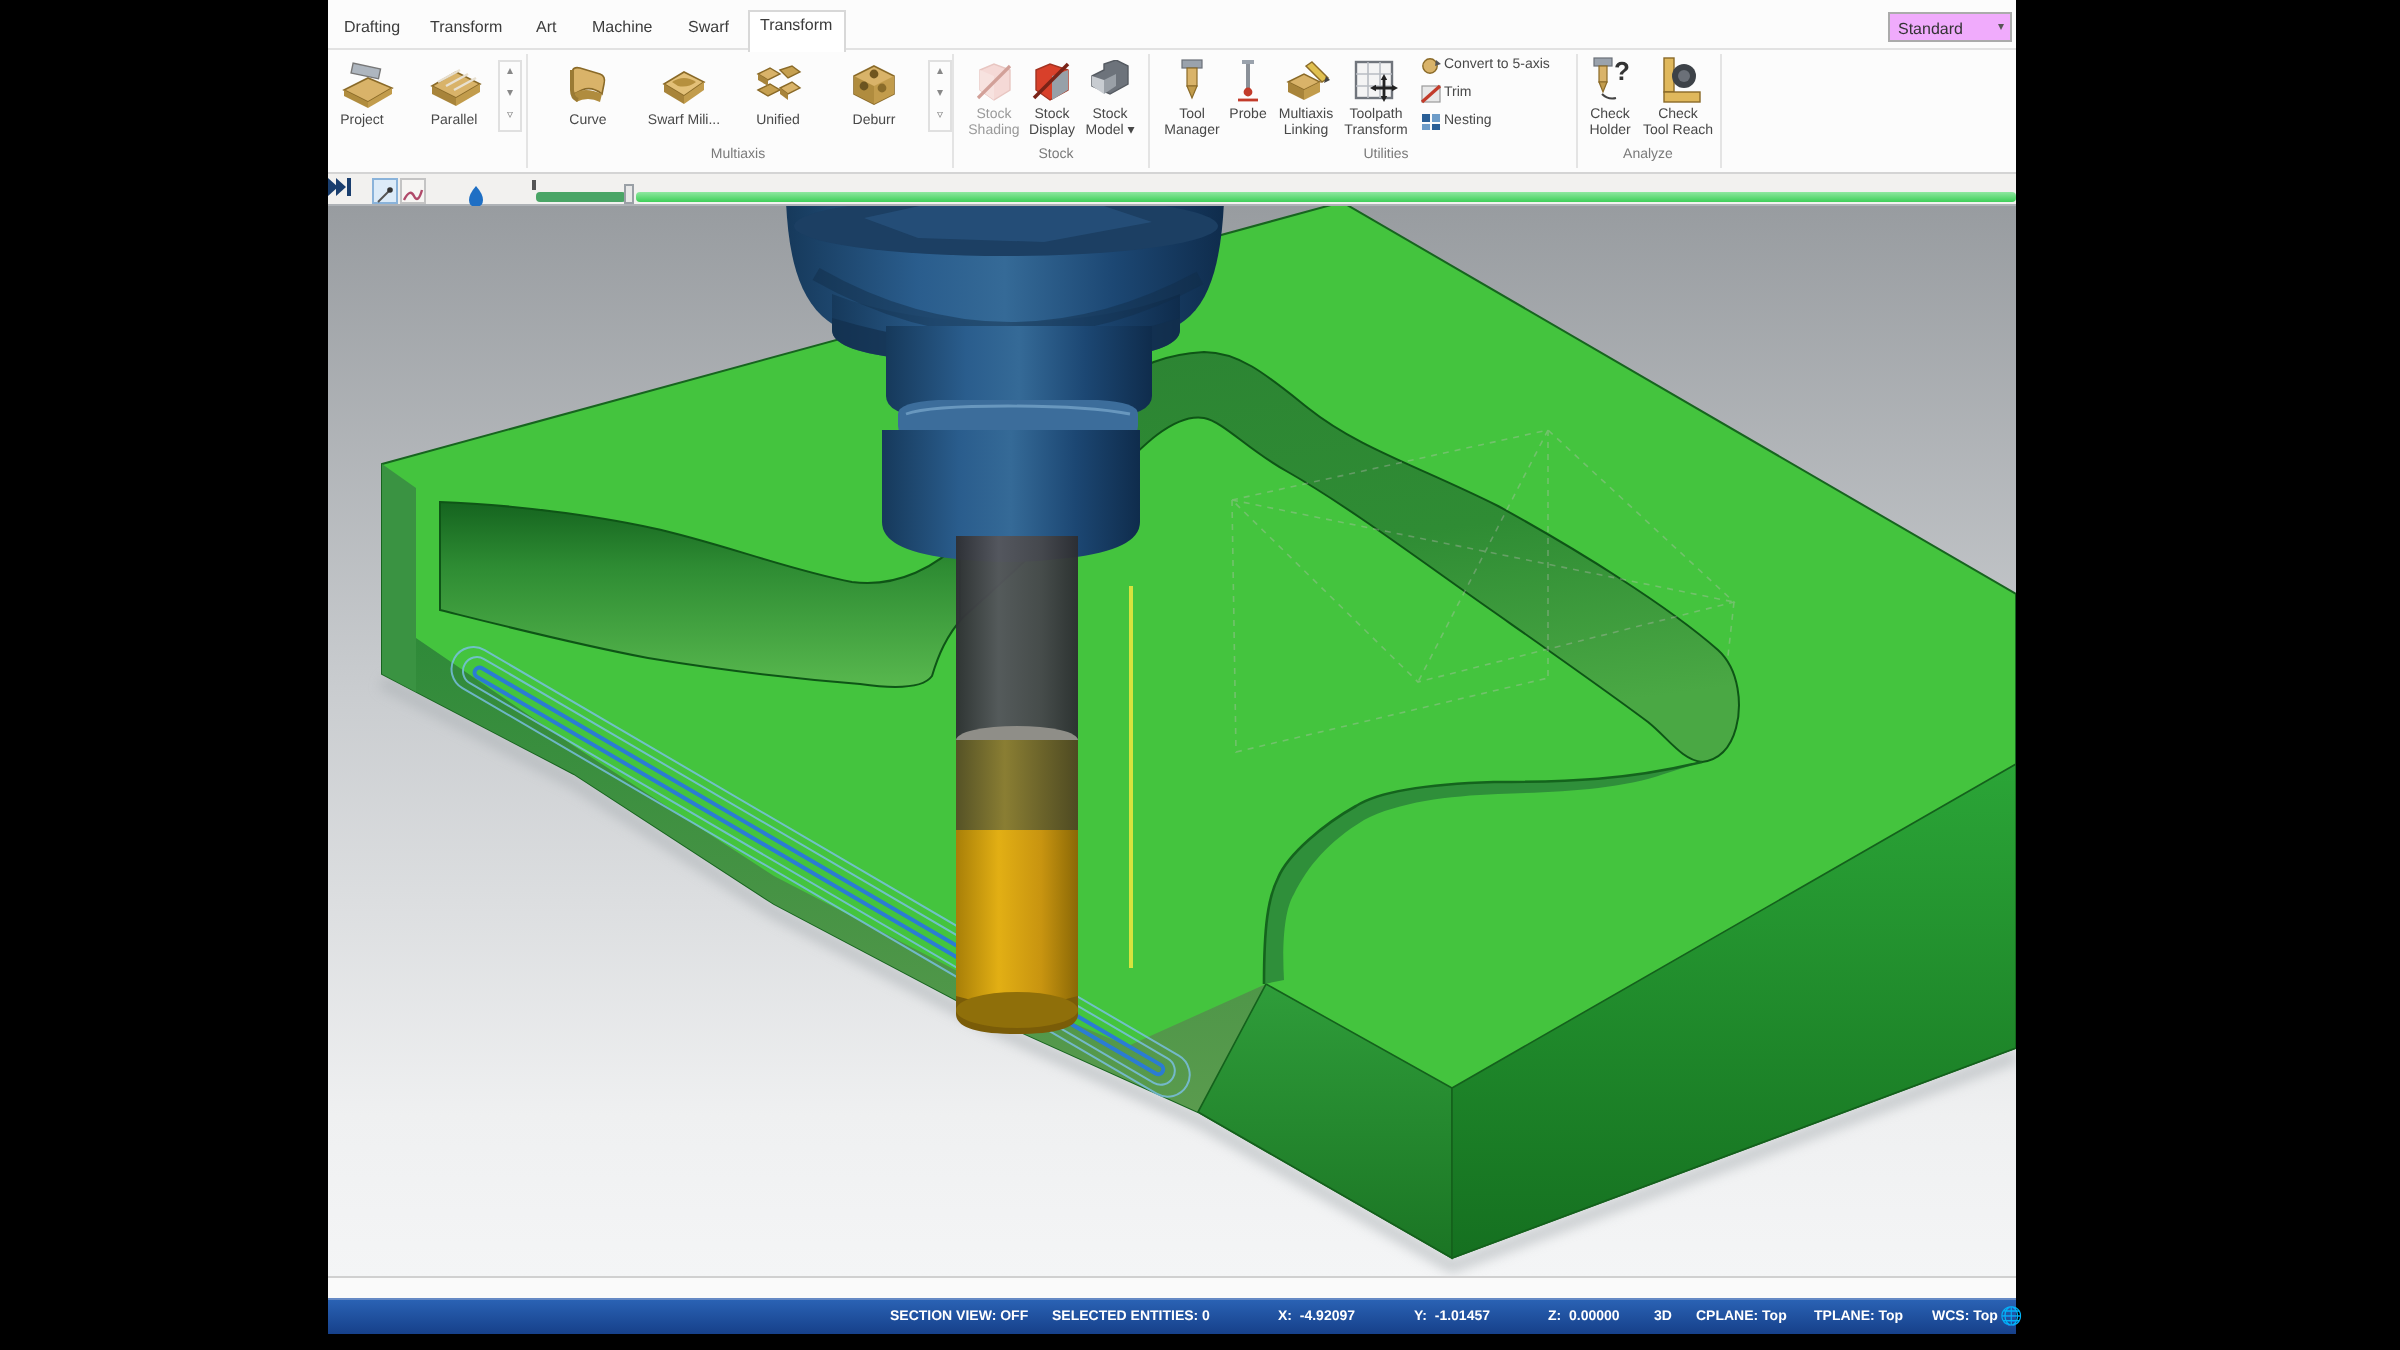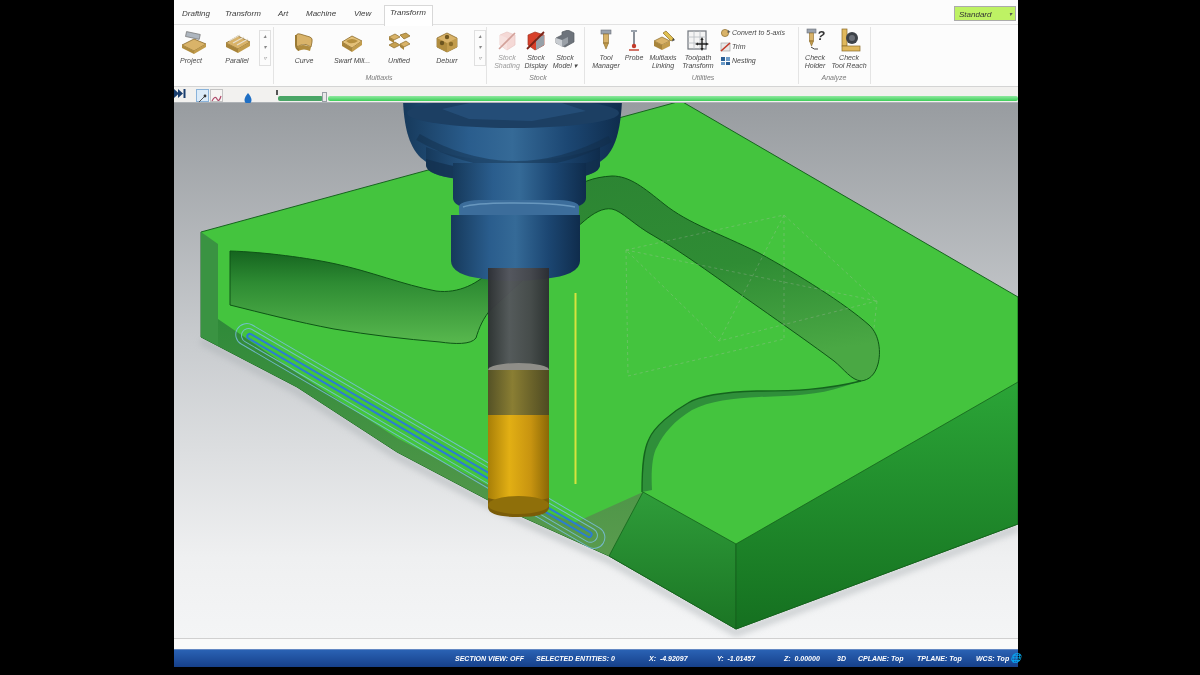--- a/index.html
+++ b/index.html
@@ -1,40 +1,40 @@
 <!DOCTYPE html>
 <html><head>
 <meta charset="utf-8">
 <style>
   html,body{margin:0;padding:0;}
   body{width:1200px;height:675px;background:#000;position:relative;overflow:hidden;
        font-family:"Liberation Sans",sans-serif;}
-  #app{position:absolute;left:174px;top:0;width:844px;height:582px;background:#fff;font-style:italic;}
+  #app{position:absolute;left:164px;top:0;width:844px;height:582px;background:#fff;}
   .tab{position:absolute;top:9px;font-size:8px;color:#3c3c3c;}
   .sep{position:absolute;top:27px;height:57px;width:1px;background:#e4e4e4;}
   .glabel{position:absolute;top:74px;font-size:7px;color:#7a7a7a;text-align:center;width:60px;}
   .blabel{position:absolute;top:57px;font-size:7px;color:#484848;text-align:center;line-height:7.5px;width:46px;}
   .ic{position:absolute;top:31px;}
   .sbt{position:absolute;top:5px;font-size:7px;font-weight:bold;color:#fff;white-space:nowrap;}
 </style>
 </head>
 <body>
 <div id="app">
 
   <div style="position:absolute;left:0;top:0;width:844px;height:87px;background:#fcfcfc;"></div>
   <div style="position:absolute;left:0;top:24px;width:844px;height:1px;background:#e2e2e2;"></div>
   <div class="tab" style="left:8px;">Drafting</div>
   <div class="tab" style="left:51px;">Transform</div>
   <div class="tab" style="left:104px;">Art</div>
   <div class="tab" style="left:132px;">Machine</div>
-  <div class="tab" style="left:180px;">View</div>
+  <div class="tab" style="left:180px;">Swarf</div>
   <div style="position:absolute;left:210px;top:5px;width:47px;height:20px;background:#fff;border:1px solid #d8d8d8;border-bottom:none;"></div>
   <div class="tab" style="left:216px;top:8px;">Transform</div>
 
-  <div style="position:absolute;left:780px;top:6px;width:62px;height:15px;background:#bef264;border:1px solid #ababab;font-size:8px;color:#333;line-height:15px;padding-left:4px;box-sizing:border-box;">Standard<span style="position:absolute;right:3px;top:0;color:#555;font-size:6px;">▾</span></div>
+  <div style="position:absolute;left:780px;top:6px;width:62px;height:15px;background:#f0abfc;border:1px solid #ababab;font-size:8px;color:#333;line-height:15px;padding-left:4px;box-sizing:border-box;">Standard<span style="position:absolute;right:3px;top:0;color:#555;font-size:6px;">▾</span></div>
 
   <div class="sep" style="left:99px;"></div>
   <div class="sep" style="left:312px;"></div>
   <div class="sep" style="left:410px;"></div>
   <div class="sep" style="left:624px;"></div>
   <div class="sep" style="left:696px;"></div>
   <div style="position:absolute;left:0;top:86px;width:844px;height:1px;background:#d4d4d4;"></div>
 
   <div class="glabel" style="left:175px;">Multiaxis</div>
   <div class="glabel" style="left:334px;">Stock</div>

